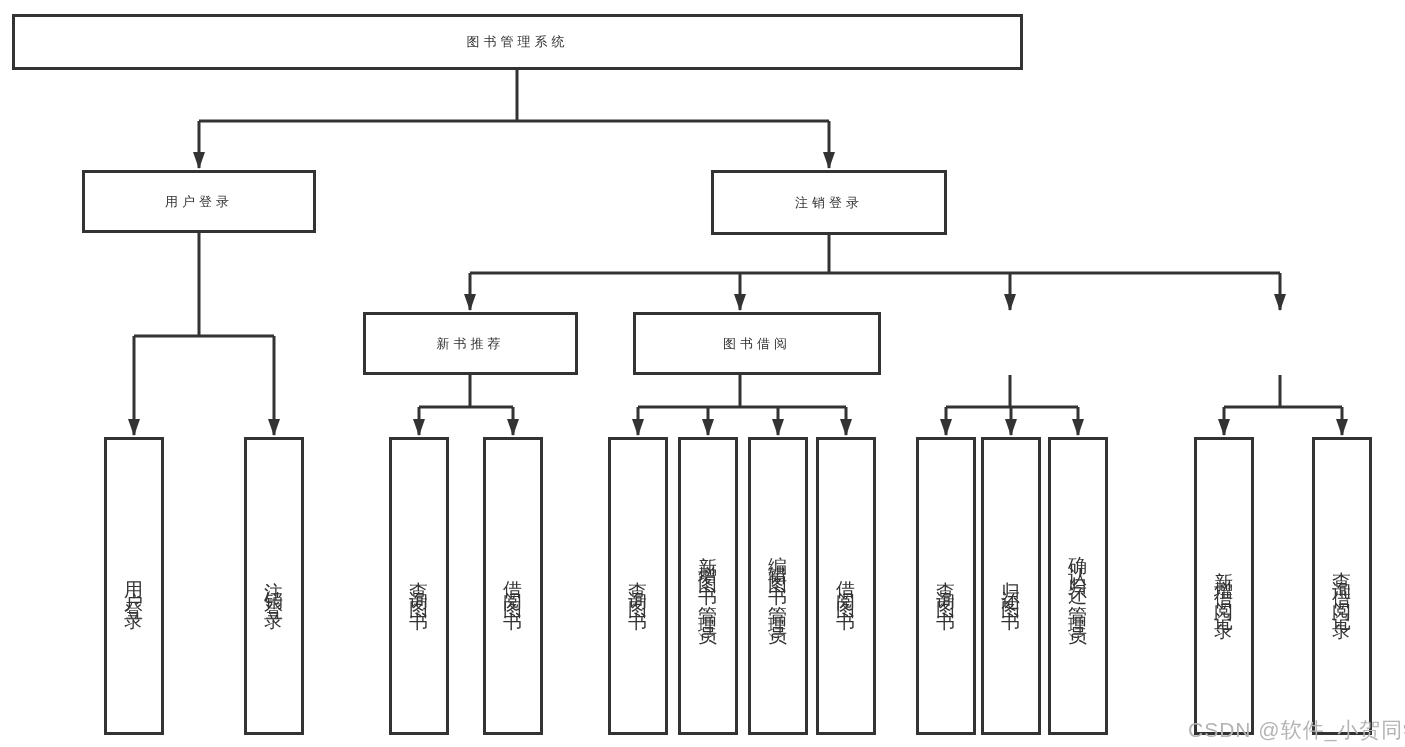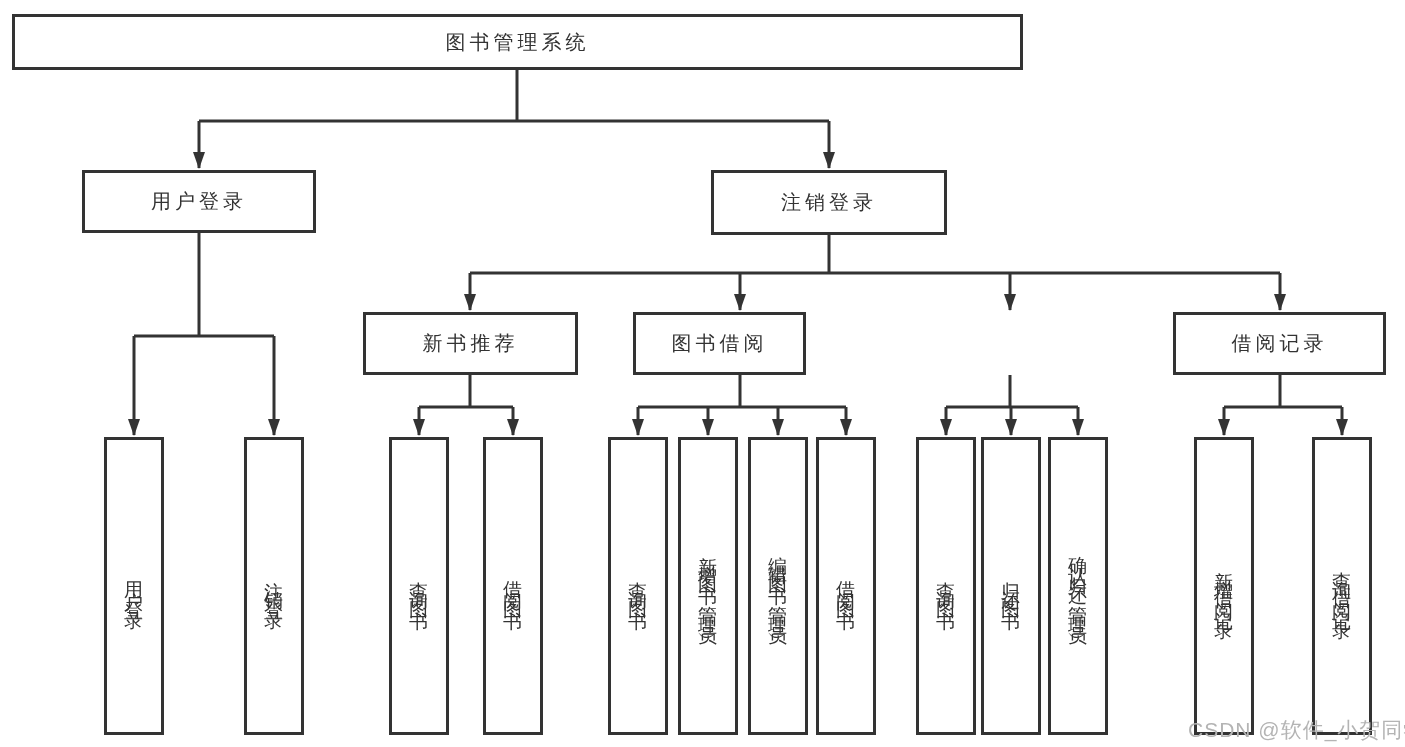--- a/index.html
+++ b/index.html
@@ -22,21 +22,21 @@
   .connectors path{stroke:var(--line);stroke-width:3;fill:none;}
   .node{
     position:absolute;
     box-sizing:border-box;
     background:var(--box-fill);
     border:3px solid var(--line);
     display:flex;align-items:center;justify-content:center;
     z-index:2;
   }
   .hbox span{
-    font-size:20px;letter-spacing:4px;
+    font-size:13px;letter-spacing:4px;
     white-space:nowrap;
     color:var(--text);
   }
   .vbox span{
     writing-mode:vertical-rl;
     font-size:19px;letter-spacing:10px;
     color:var(--text);
     line-height:1;
   }
   .watermark{
@@ -98,25 +98,22 @@
   <div class="node hbox" style="left:82px;top:170px;width:234px;height:63px">
     <span>用户登录</span>
   </div>
   <div class="node hbox" style="left:711px;top:170px;width:236px;height:65px">
     <span>注销登录</span>
   </div>
 
   <div class="node hbox" style="left:363px;top:312px;width:215px;height:63px">
     <span>新书推荐</span>
   </div>
-  <div class="node hbox" style="left:633px;top:312px;width:173px;height:63px">
+  <div class="node hbox" style="left:633px;top:312px;width:248px;height:63px">
     <span>图书借阅</span>
-  </div>
-  <div class="node hbox" style="left:1173px;top:312px;width:213px;height:63px">
-    <span>借阅记录</span>
   </div>
 
   <div class="node vbox" style="left:104px;top:437px;width:60px;height:298px">
     <span>用户登录</span>
   </div>
   <div class="node vbox" style="left:244px;top:437px;width:60px;height:298px">
     <span>注销登录</span>
   </div>
 
   <div class="node vbox" style="left:389px;top:437px;width:60px;height:298px">

